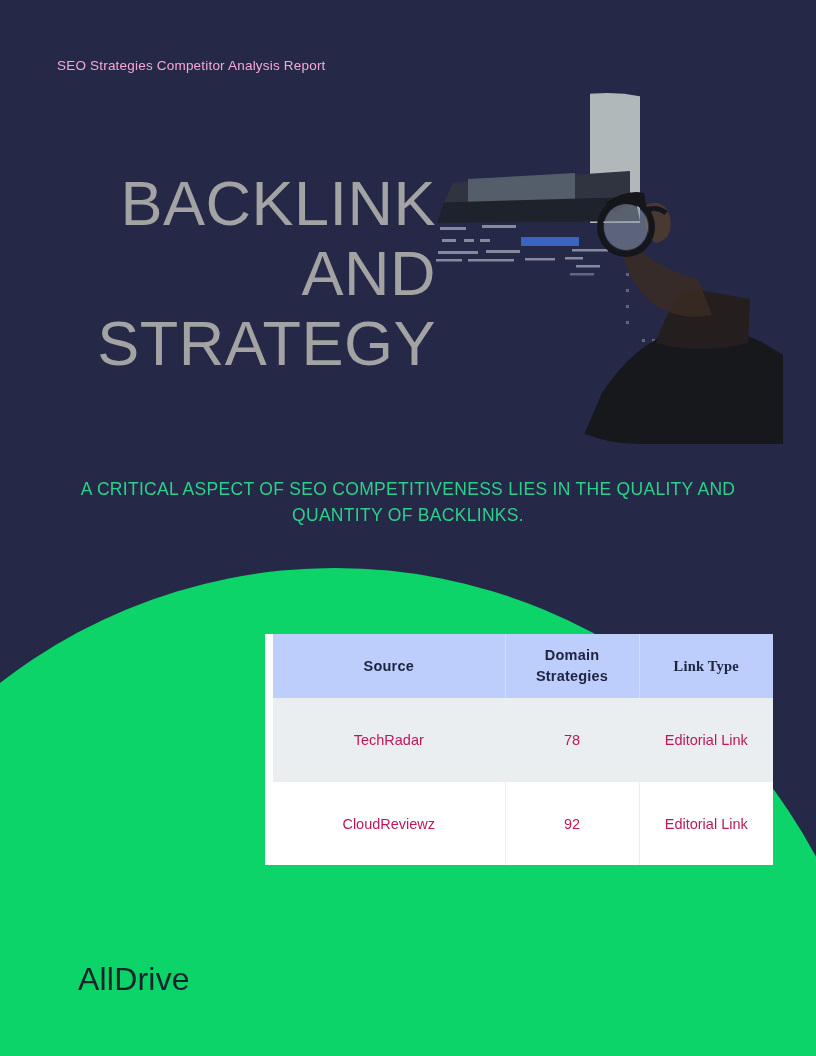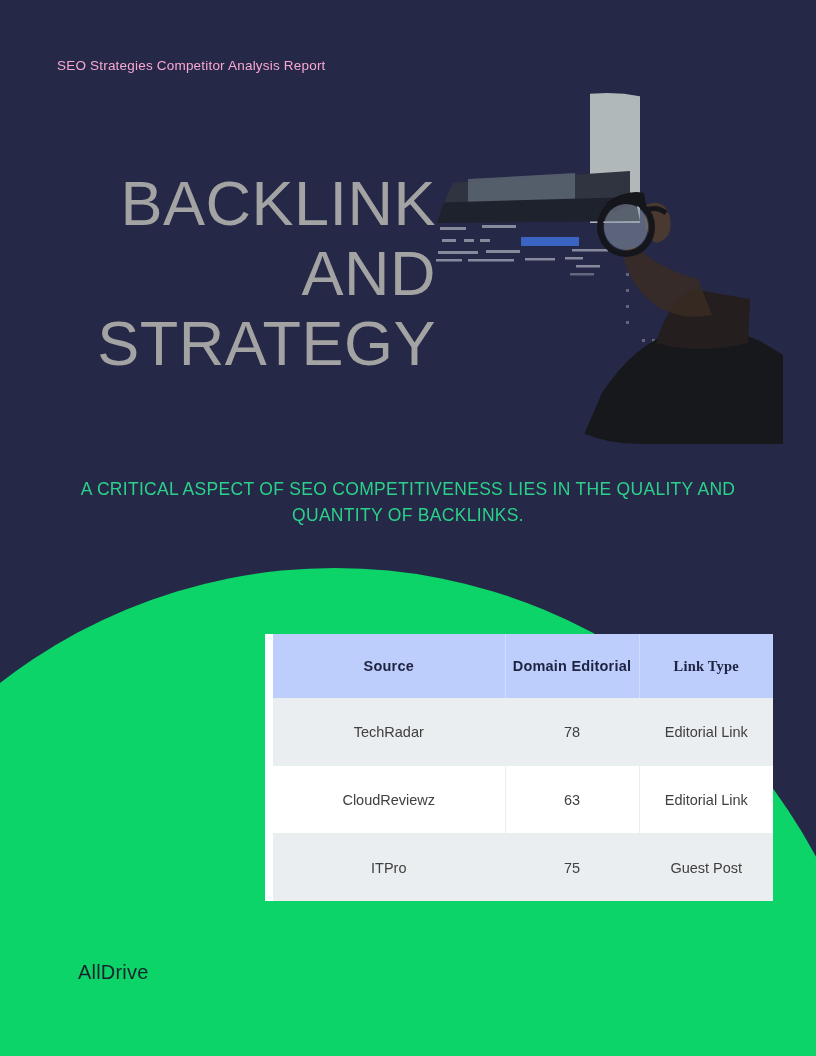--- a/index.html
+++ b/index.html
@@ -122,36 +122,36 @@
     padding: 0 6px;
     letter-spacing: 0.2px;
   }
   table.data thead th:last-child { border-right: none; font-family: Liberation Serif, serif; }
 
   table.data tbody td {
     height: 51px;
     text-align: center;
     vertical-align: middle;
     font-size: 14.5px;
-    color: #404040;
+    color: #be185d;
     border-right: 1px solid #e3f2ea;
     border-bottom: 1px solid #e3f2ea;
-    padding: 8px 6px;
+    padding: 16px 6px;
     background: #ffffff;
   }
   table.data tbody td:last-child { border-right: none; }
   table.data tbody tr:nth-child(odd) td { background: #eaeef0; }
   table.data tbody tr:last-child td { border-bottom: none; }
 
   
   .brand {
     position: absolute;
     left: 78px;
     top: 961px;
-    font-size: 20px;
+    font-size: 32px;
     color: #13242c;
     font-weight: 400;
     letter-spacing: 0.2px;
   }
 </style>
 </head>
 <body>
 
 <div id="page">
 
@@ -263,39 +263,34 @@
   <div class="table-wrap">
     <table class="data">
       <colgroup>
         <col class="c-source">
         <col class="c-da">
         <col class="c-type">
       </colgroup>
       <thead>
         <tr>
           <th>Source</th>
-          <th>Domain Editorial</th>
+          <th>Domain Strategies</th>
           <th>Link Type</th>
         </tr>
       </thead>
       <tbody>
         <tr>
           <td>TechRadar</td>
           <td>78</td>
           <td>Editorial Link</td>
         </tr>
         <tr>
           <td>CloudReviewz</td>
-          <td>63</td>
+          <td>92</td>
           <td>Editorial Link</td>
-        </tr>
-        <tr>
-          <td>ITPro</td>
-          <td>75</td>
-          <td>Guest Post</td>
         </tr>
       </tbody>
     </table>
   </div>
 
   <div class="brand">AllDrive</div>
 
 </div>
 
 </body></html>

